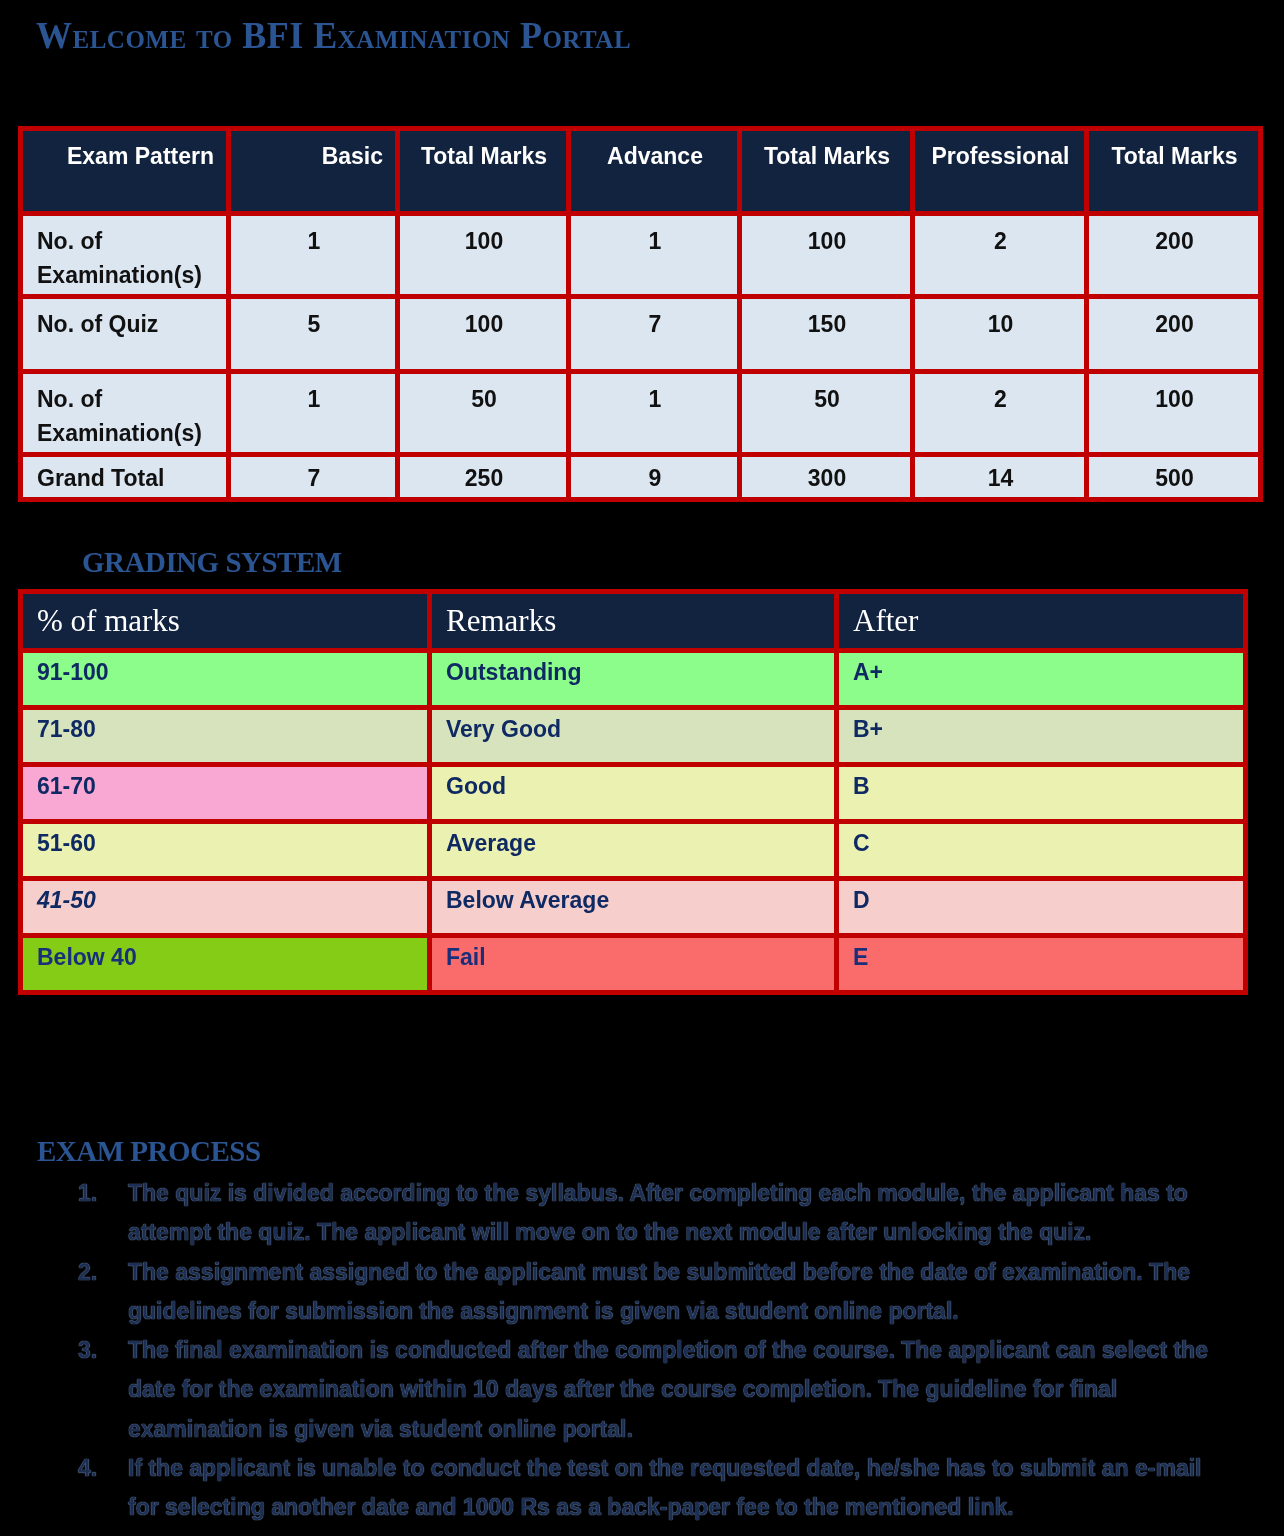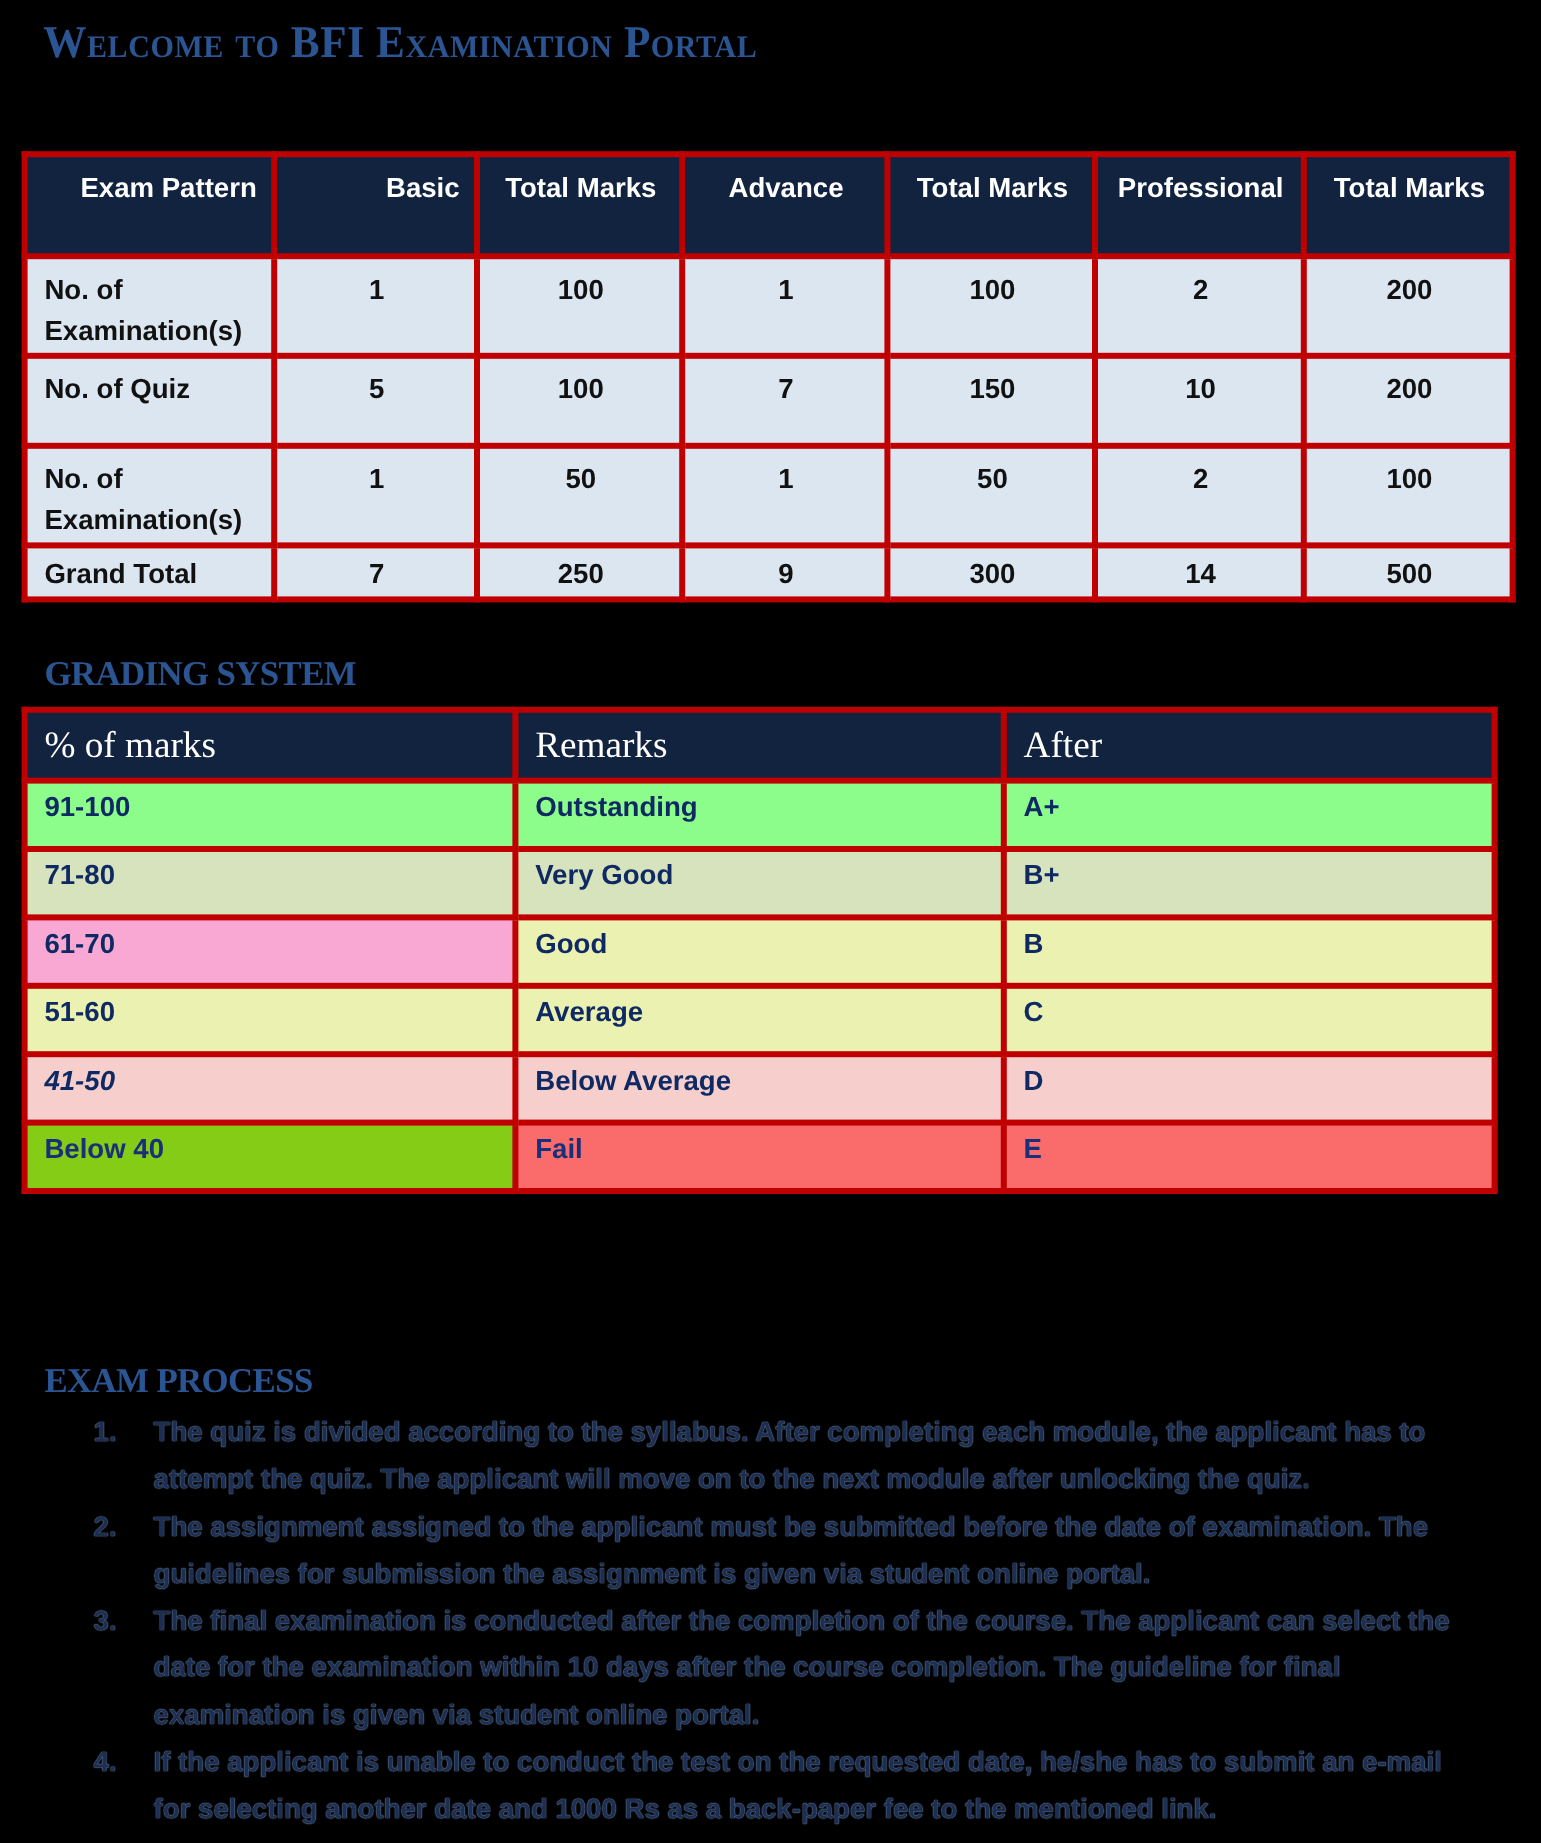--- a/index.html
+++ b/index.html
@@ -132,21 +132,21 @@
     <td class="num">7</td>
     <td class="num">250</td>
     <td class="num">9</td>
     <td class="num">300</td>
     <td class="num">14</td>
     <td class="num">500</td>
   </tr>
 </tbody>
   </table>
 
-<div class="section-heading" style="top:546px;">GRADING SYSTEM</div>
+<div class="section-heading" style="top:546px;margin-left:45px;">GRADING SYSTEM</div>
 
 <table class="grading">
   <colgroup>
     <col style="width:409px">
       <col style="width:407px">
       <col style="width:409px">
   </colgroup>
   <tbody>
       <tr>
     <th>% of marks</th>

